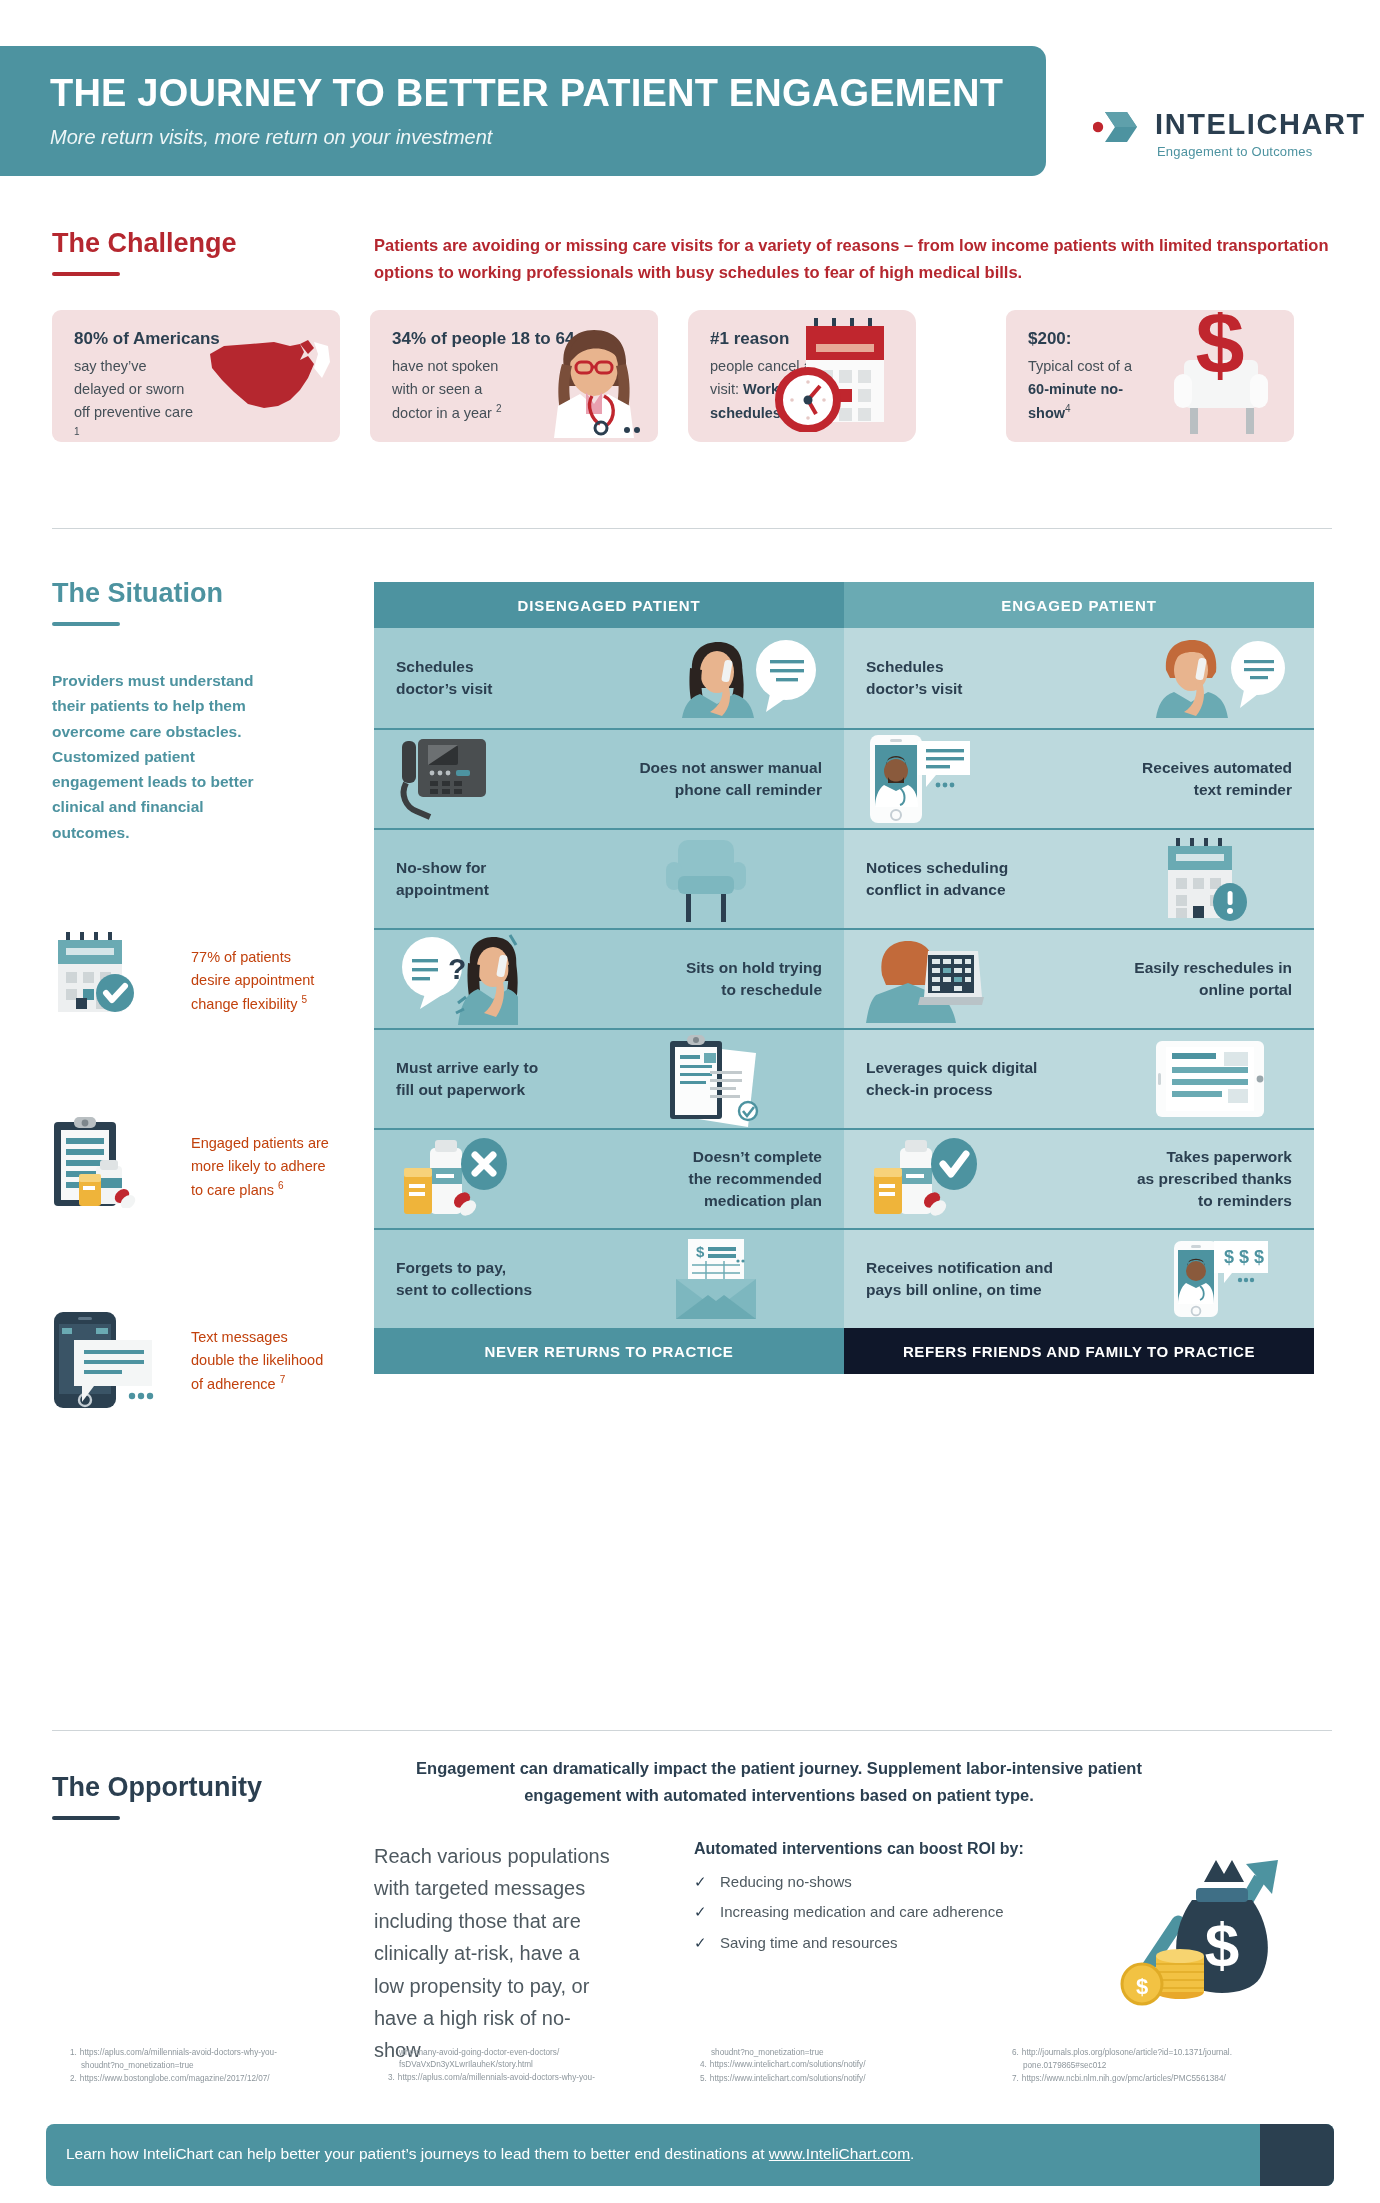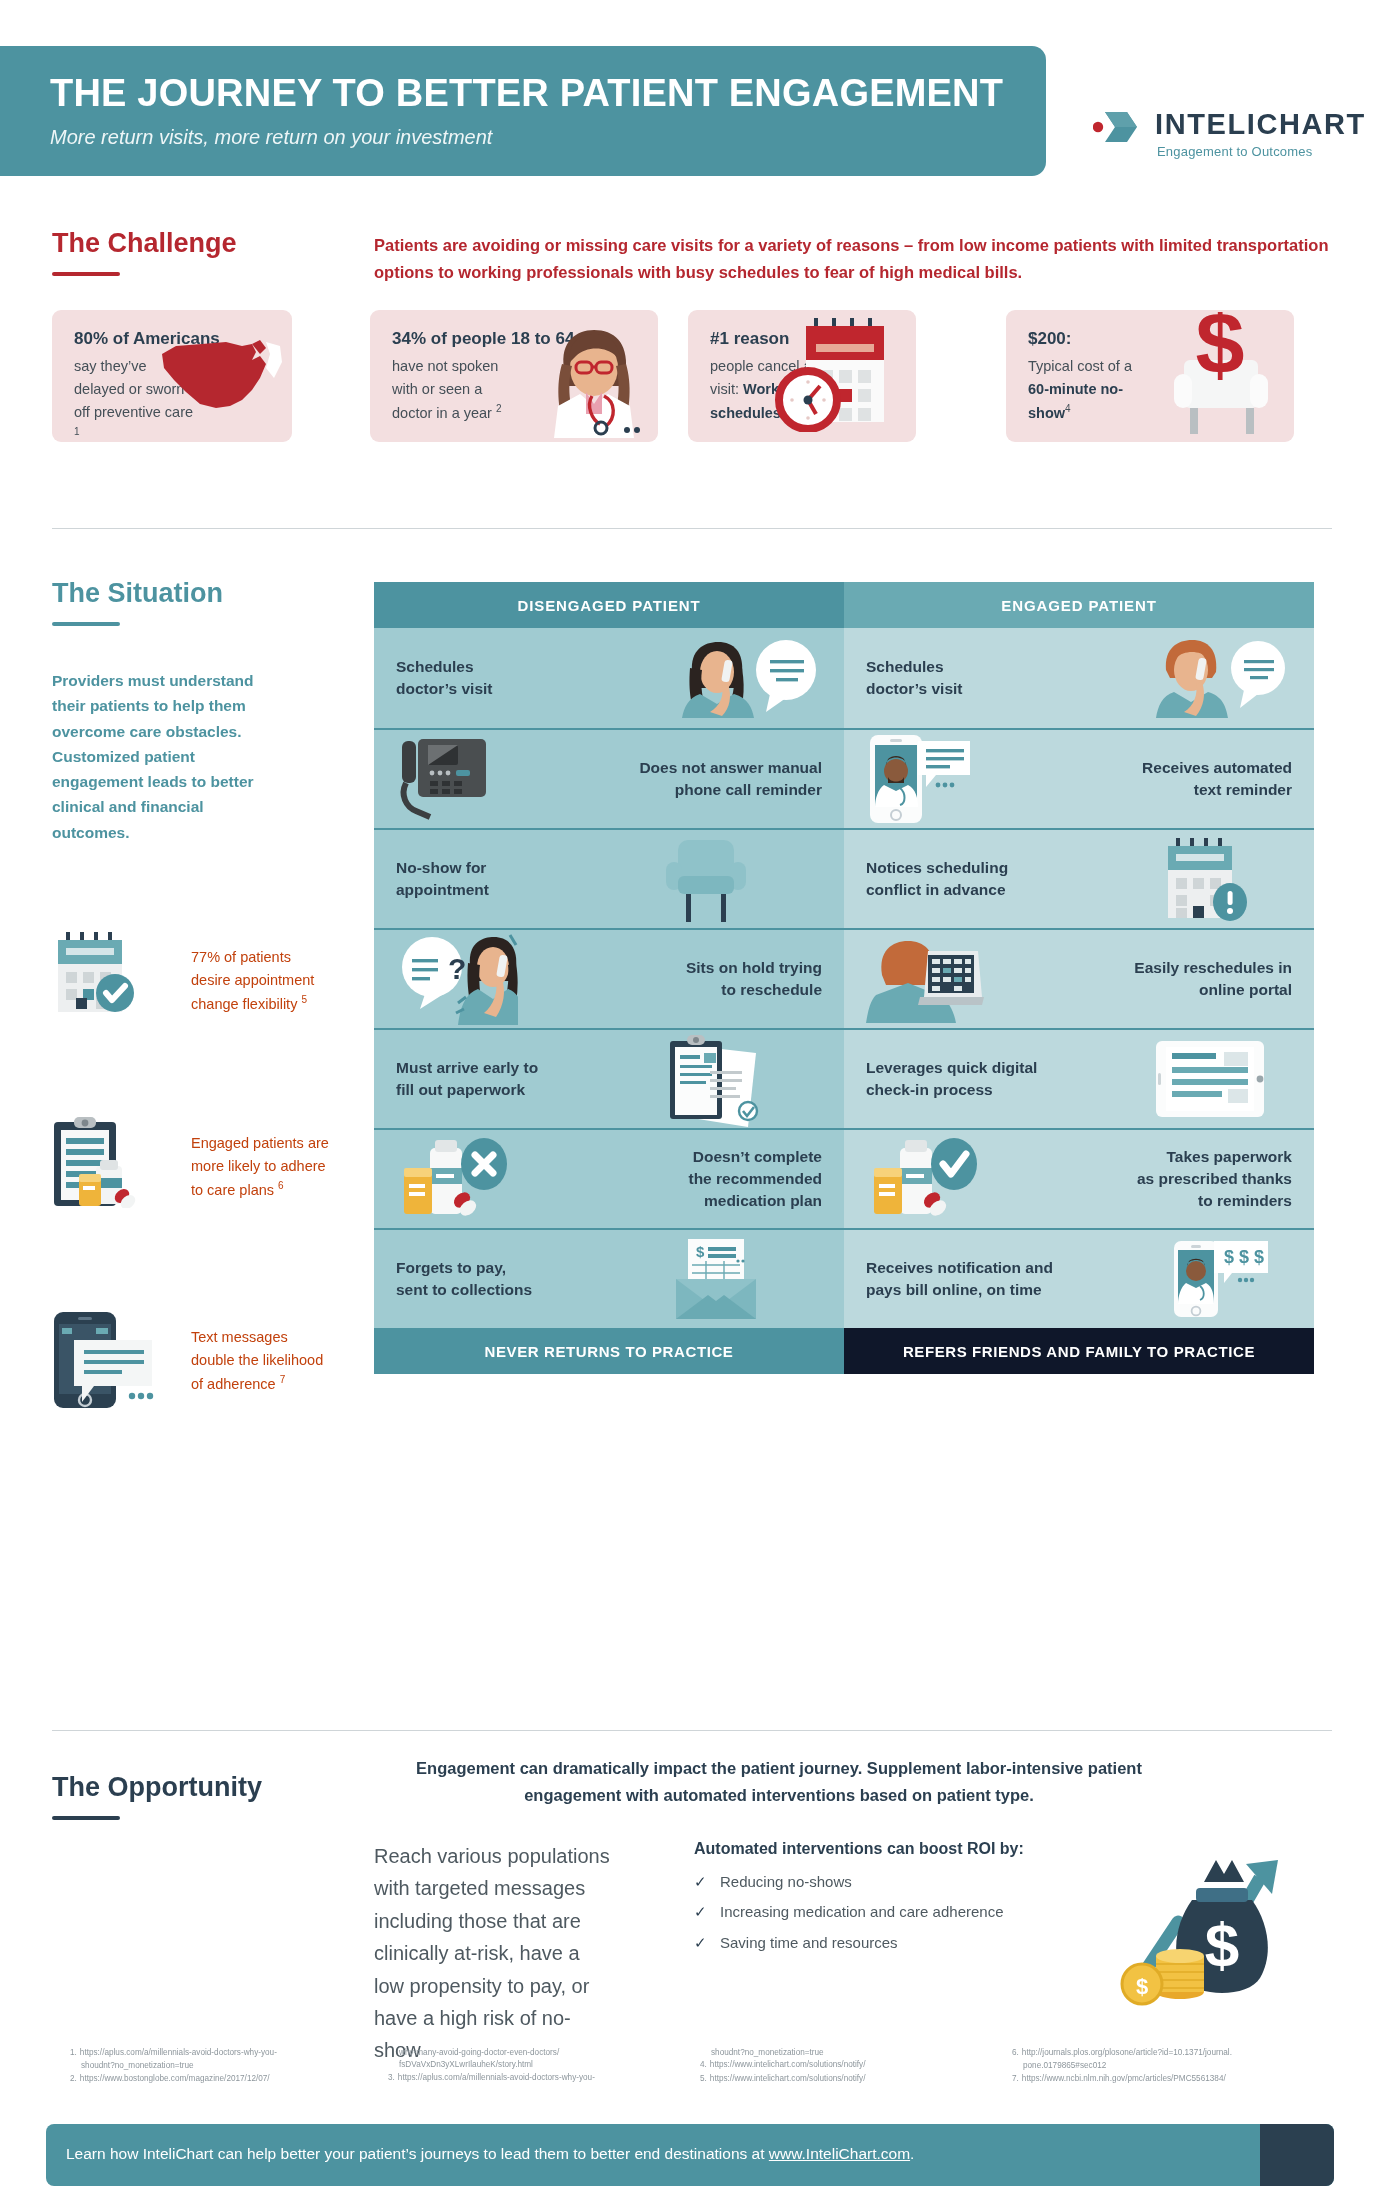--- a/index.html
+++ b/index.html
@@ -165,21 +165,21 @@
       <div class="logo-name">INTELICHART</div>
       <div class="logo-tag">Engagement to Outcomes</div>
     </div>
   </div>
 
   <div class="sec-title" style="left:52px; top:228px; color:#b5272f;">The Challenge</div>
   <div class="sec-rule" style="left:52px; top:272px; background:#b5272f;"></div>
 
   <div class="challenge-intro">Patients are avoiding or missing care visits for a variety of reasons – from low income patients with limited transportation options to working professionals with busy schedules to fear of high medical bills.</div>
 
-  <div class="chal-card" style="left:52px; width:240px;">
+  <div class="chal-card" style="left:52px; width:288px;">
     <div class="chal-head">80% of Americans</div>
     <div class="chal-body">
       <span>say they’ve delayed or sworn off preventive care </span><sup>1</sup>
     </div>
     <div class="chal-art" style="right:8px; bottom:22px;">
       <svg width="128" height="82" viewBox="0 0 128 82">
         <path d="M6 20 L20 12 L46 10 L70 8 L86 12 L96 10 L100 18 L96 26 L104 22 L110 30
                  L104 44 L96 56 L86 66 L74 72 L60 74 L44 70 L30 58 L18 46 L8 34 Z" fill="#b5272f"></path>
         <path d="M96 10 L104 6 L110 14 L104 20 Z" fill="#b5272f"></path>
         <path d="M110 8 L124 12 L126 28 L118 44 L110 34 L114 20 Z" fill="#ffffff"></path>
@@ -206,21 +206,21 @@
         <path d="M52 70 L60 82 L68 70 L68 92 L52 92 Z" fill="#e9a0b0"></path>
         <path d="M70 74 C82 80 82 96 72 104" fill="none" stroke="#c0262e" stroke-width="3.4"></path>
         <path d="M58 74 C52 84 58 98 66 102" fill="none" stroke="#c0262e" stroke-width="3.4"></path>
         <circle cx="67" cy="106" r="6" fill="none" stroke="#2b3f50" stroke-width="3"></circle>
         <circle cx="93" cy="108" r="3" fill="#2b3f50"></circle>
         <circle cx="103" cy="108" r="3" fill="#2b3f50"></circle>
       </svg>
     </div>
   </div>
 
-  <div class="chal-card" style="left:688px; width:228px;">
+  <div class="chal-card" style="left:688px; width:228px;border-radius:13px;">
     <div class="chal-head">#1 reason</div>
     <div class="chal-body">
       <span>people cancel a visit: </span><b>Work schedules</b><sup>3</sup>
     </div>
     <div class="chal-art" style="right:8px; bottom:6px;">
       <svg width="136" height="118" viewBox="0 0 136 118">
         <g stroke="#2b3f50" stroke-width="4">
           <line x1="44" y1="4" x2="44" y2="20"></line>
             <line x1="62" y1="4" x2="62" y2="20"></line>
           <line x1="80" y1="4" x2="80" y2="20"></line>

